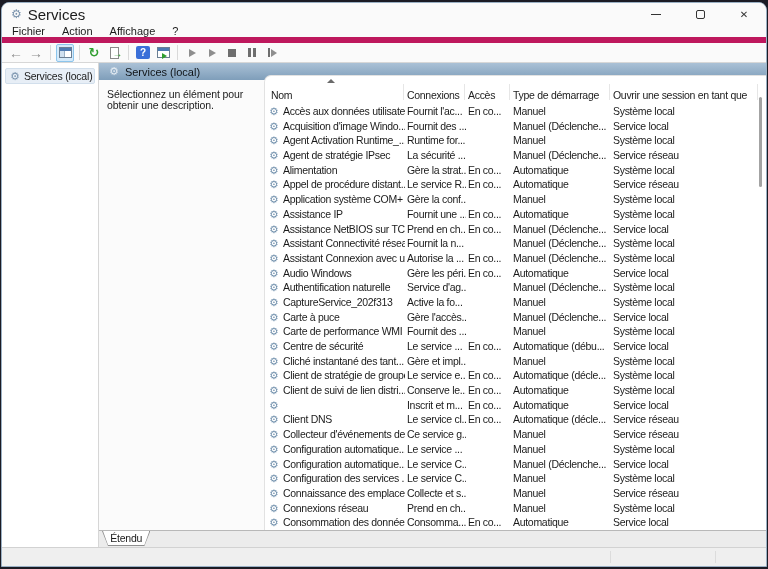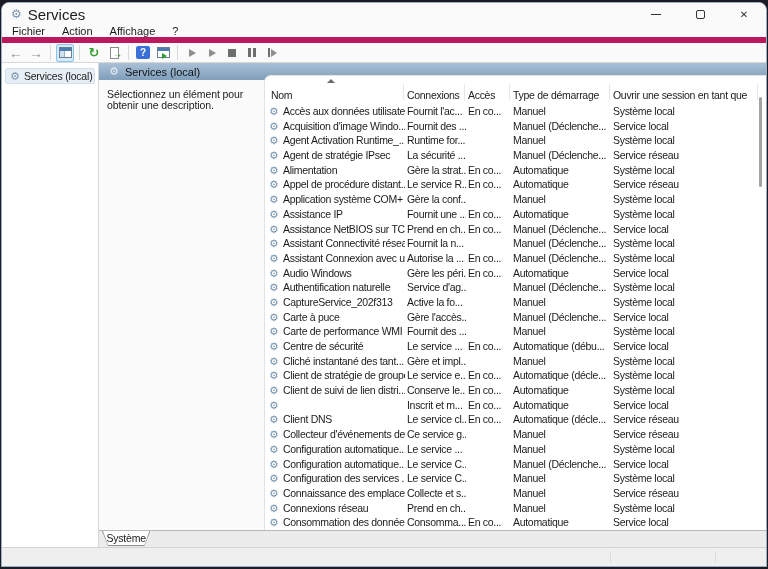--- a/index.html
+++ b/index.html
@@ -424,21 +424,21 @@
               <span class="cell ce"></span>
               <span class="cell ct">Manuel (Déclenche...</span>
               <span class="cell cs">Service local</span>
             </div>
           </div>
         <div id="vscroll"></div>
       </div>
 
       <div id="tabstrip">
           <div class="tab-outer active" style="width: 48.4px;">
-            <div class="tab-inner">Système</div>
+            <div class="tab-inner">Étendu</div>
           </div>
           <div class="tab-outer" style="width: 59.2px; margin-top: 44px;">
             <div class="tab-inner">Standard</div>
           </div>
         </div>
     </div>
   </div>
 
   <div id="statusbar">
     <div class="ssep" style="left:608px"></div>

